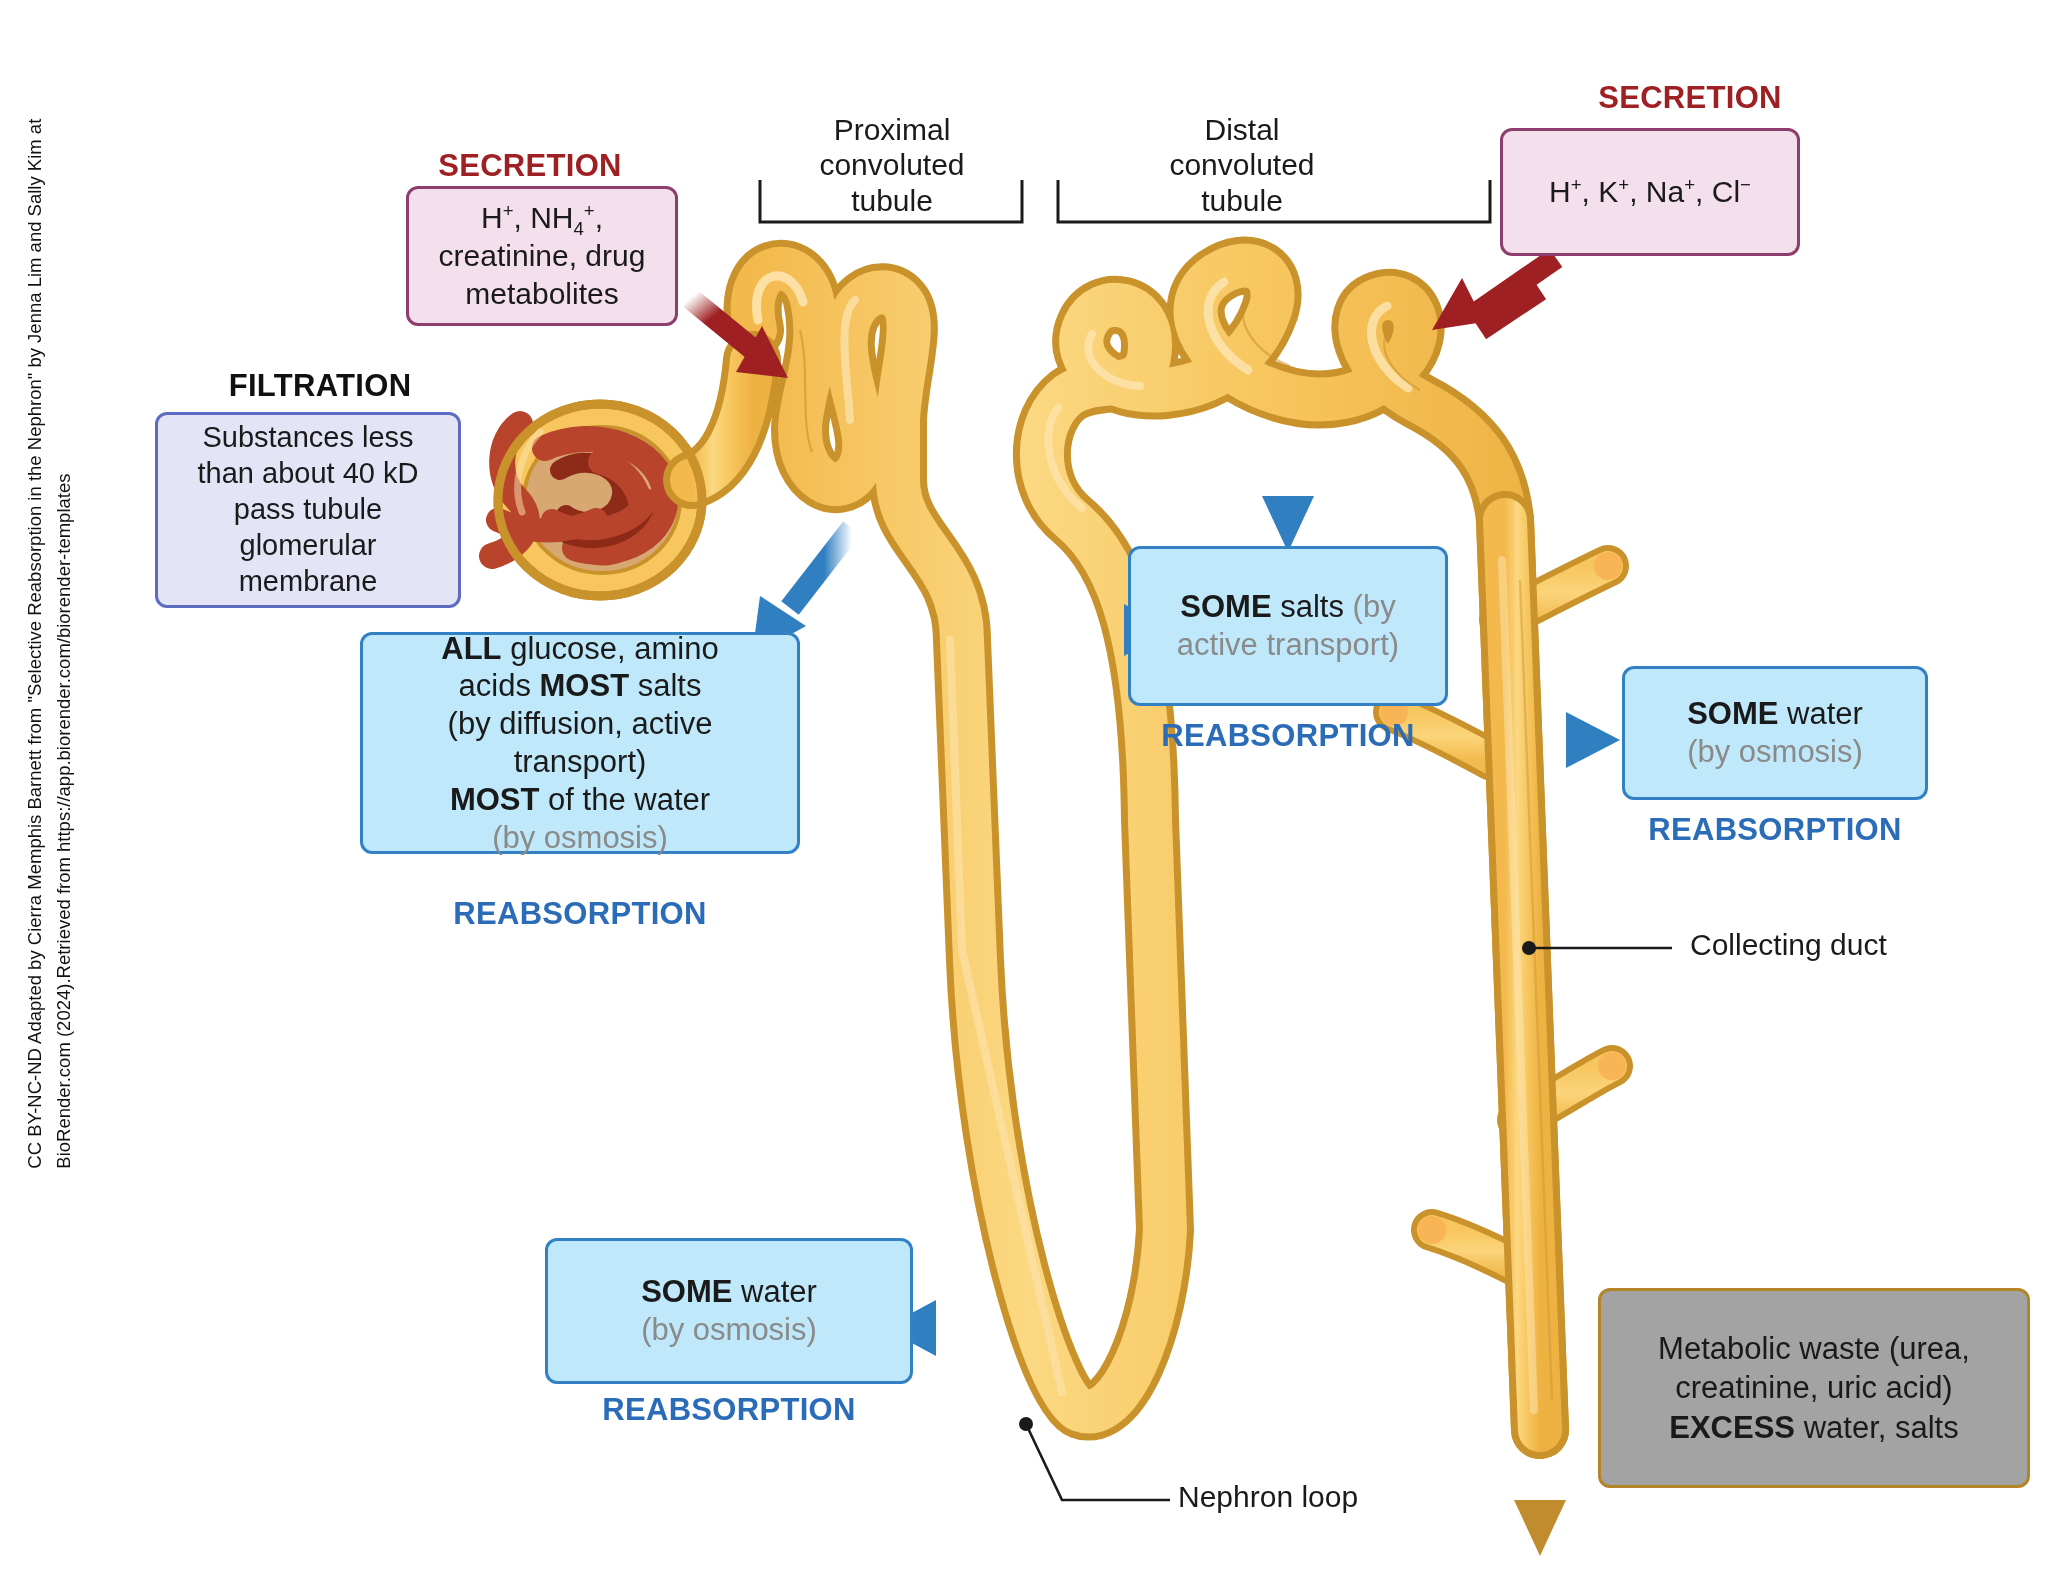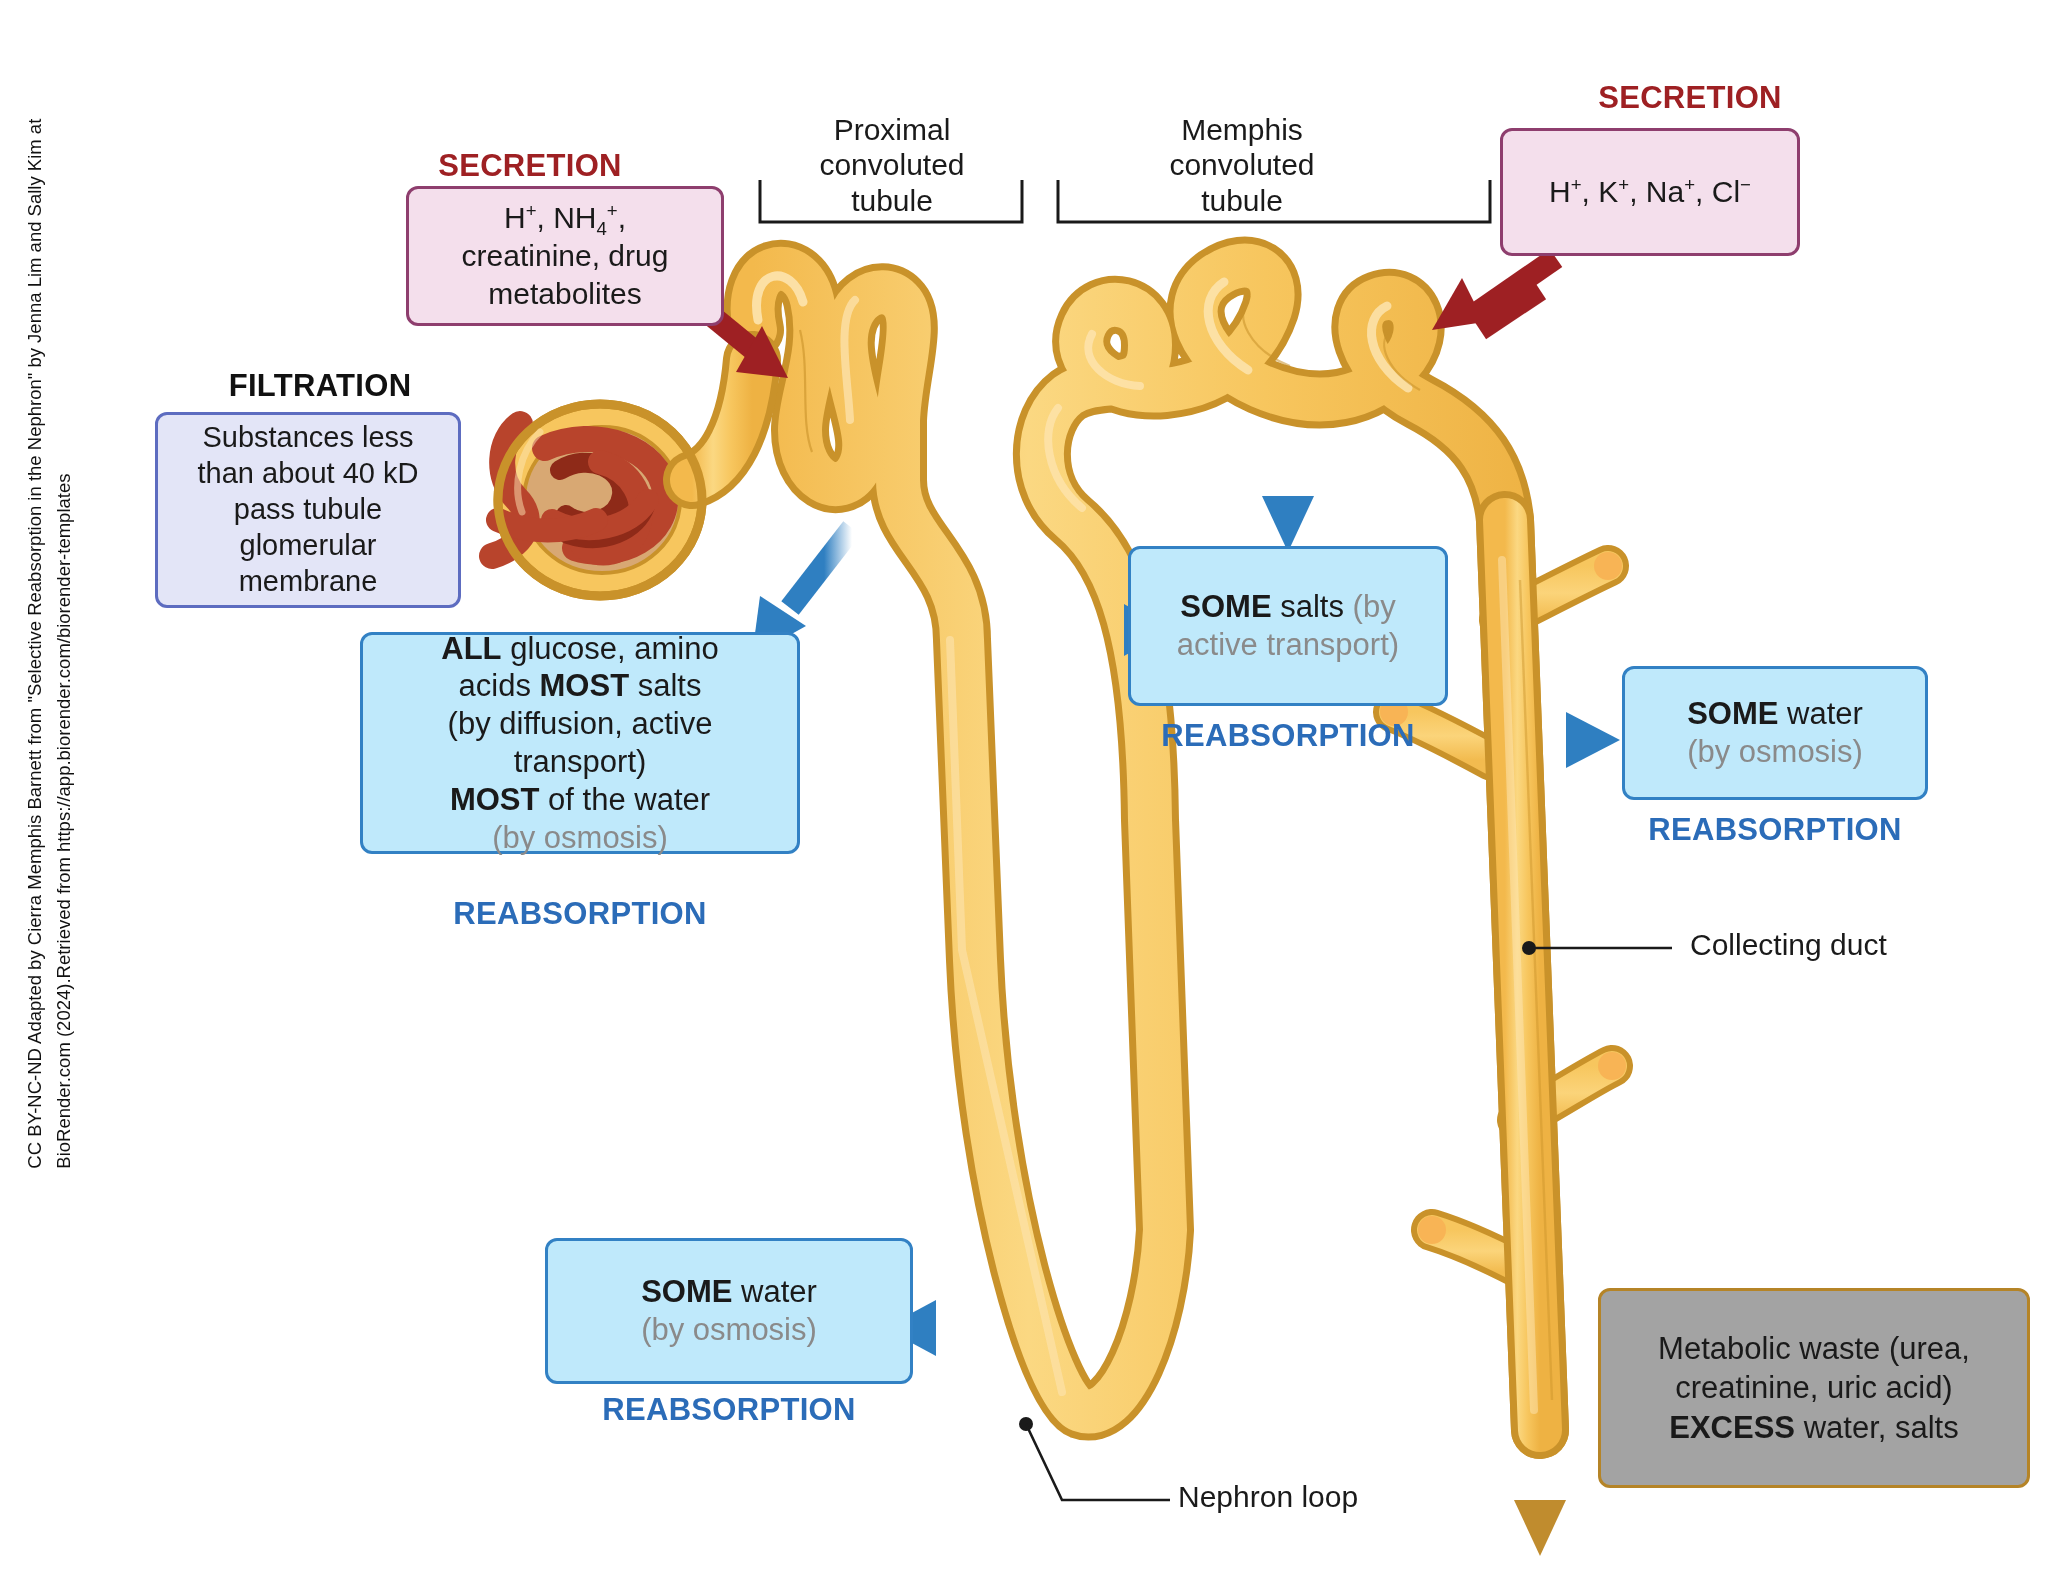--- a/index.html
+++ b/index.html
@@ -263,21 +263,21 @@
 
     <g>
       <line x1="982" y1="1328" x2="930" y2="1328" stroke="url(#blueFadeL)" stroke-width="20"></line>
       <path d="M 936 1300 L 936 1356 L 884 1328 Z" fill="#2f7fc1"></path>
     </g>
   </svg>
 
   <div id="attribution">CC BY-NC-ND Adapted by Cierra Memphis Barnett from "Selective Reabsorption in the Nephron" by Jenna Lim and Sally Kim at BioRender.com (2024).Retrieved from https://app.biorender.com/biorender-templates</div>
 
   <div class="hdr secretion-hdr" style="left:400px;top:148px;width:260px;font-size:31px;">SECRETION</div>
-  <div class="box secretion-box" style="left:406px;top:186px;width:318px;height:140px;">
+  <div class="box secretion-box" style="left:406px;top:186px;width:272px;height:140px;">
     <div class="inner" style="font-size:30px;line-height:1.26;">
       <div>
         H<sup>+</sup>, NH<sub>4</sub><sup>+</sup>,
       </div>
       <div>creatinine, drug</div>
       <div>metabolites</div>
     </div>
   </div>
 
   <div class="hdr secretion-hdr" style="left:1560px;top:80px;width:260px;font-size:31px;">SECRETION</div>
@@ -358,21 +358,21 @@
     </div>
   </div>
 
   <div class="plain-label" style="left:760px;top:112px;width:264px;font-size:30px;">
     <div>Proximal</div>
     <div>convoluted</div>
     <div>tubule</div>
   </div>
 
   <div class="plain-label" style="left:1110px;top:112px;width:264px;font-size:30px;">
-    <div>Memphis</div>
+    <div>Distal</div>
     <div>convoluted</div>
     <div>tubule</div>
   </div>
 
   <div class="lead-label" style="left:1690px;top:928px;font-size:30px;">Collecting duct</div>
 
   <div class="lead-label" style="left:1178px;top:1480px;font-size:30px;">Nephron loop</div>
 
 </div>
 

